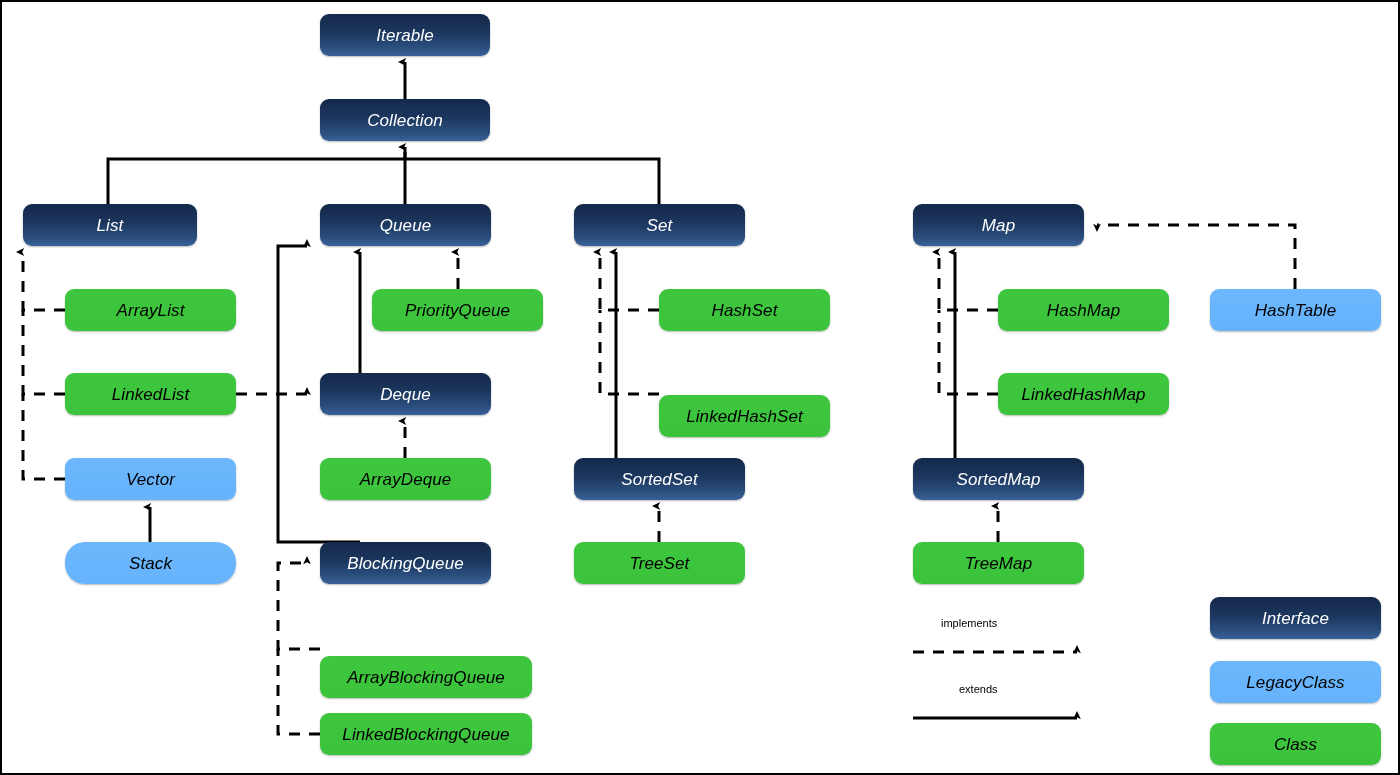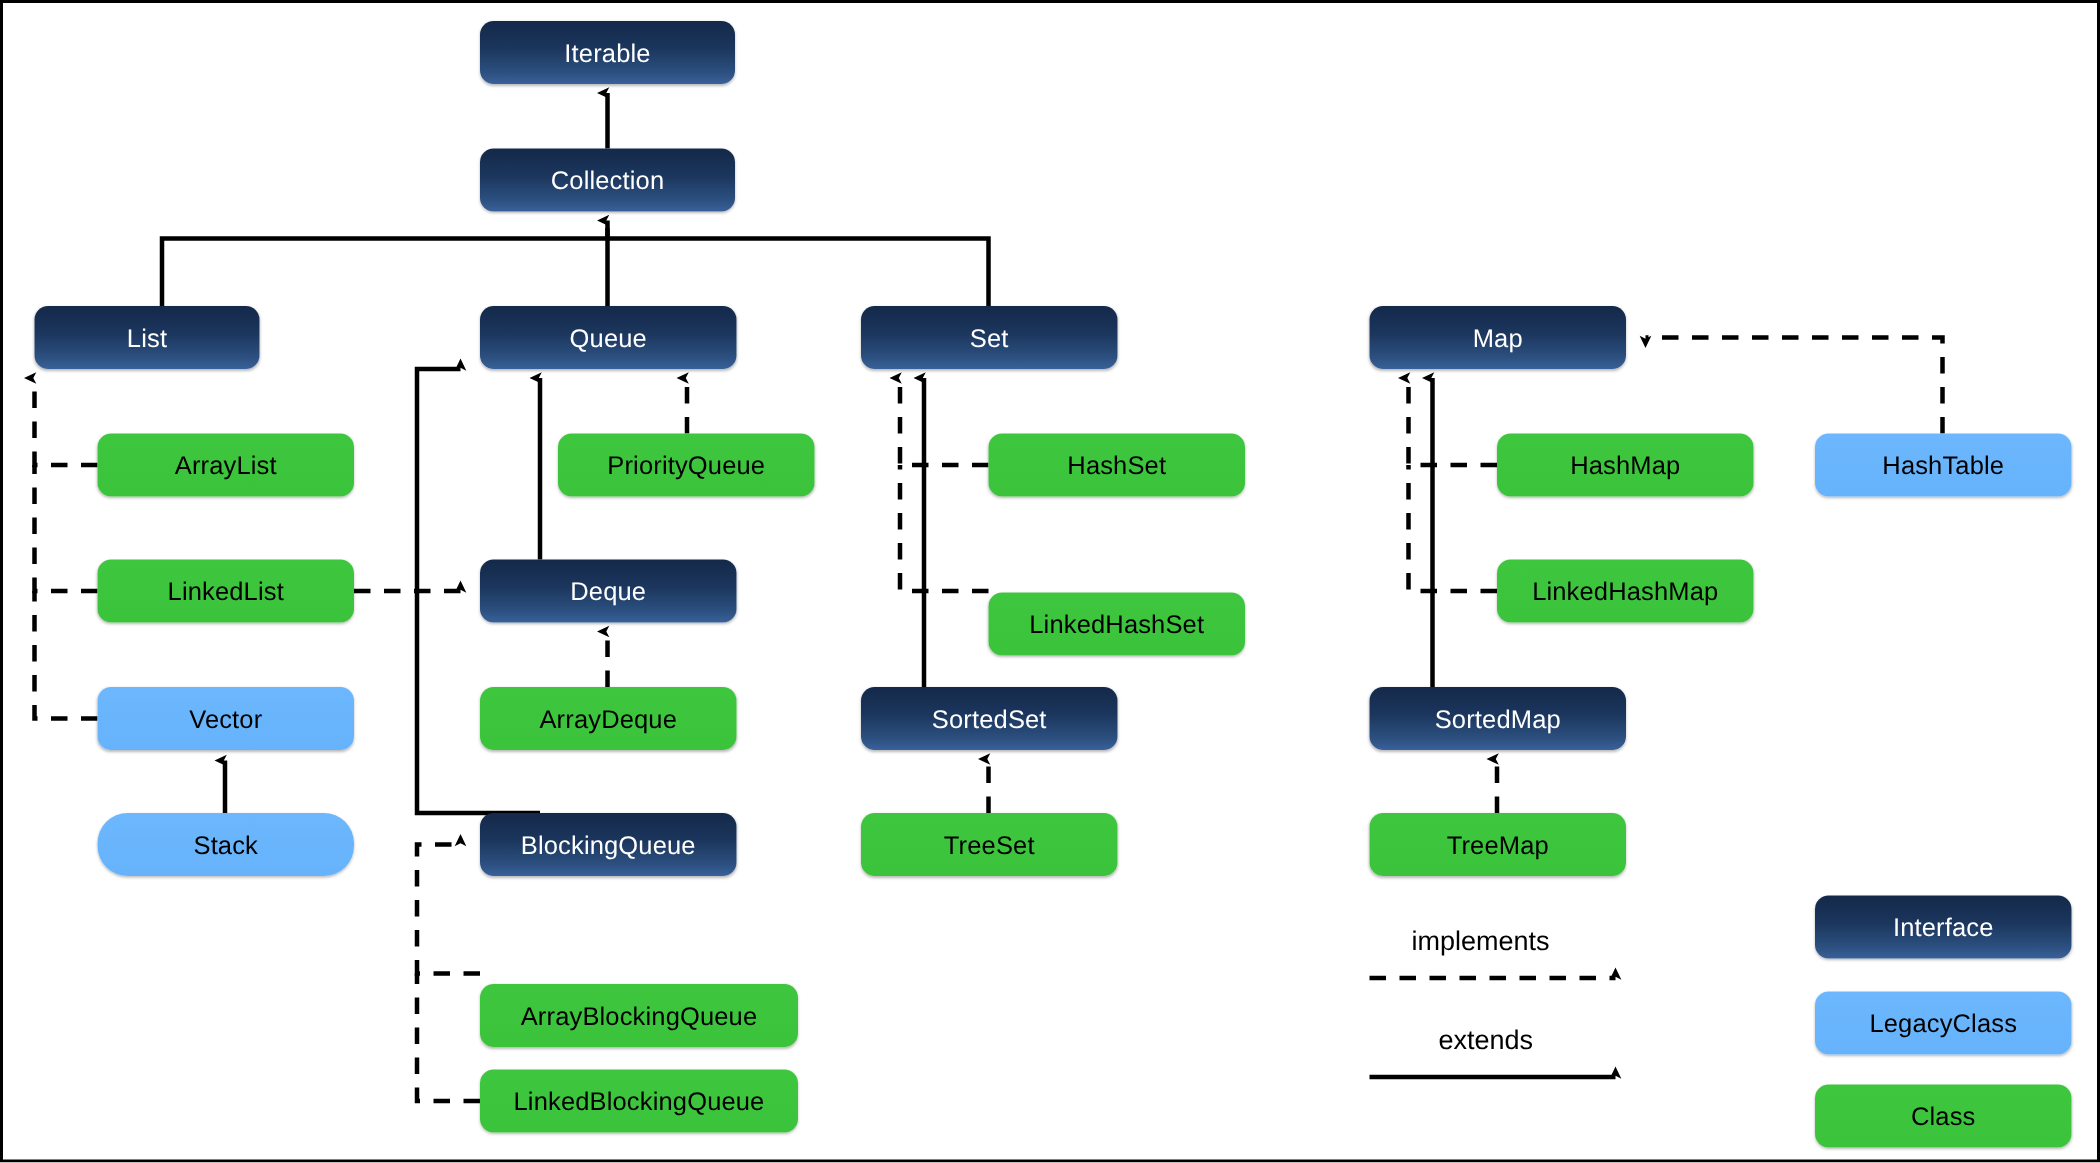--- a/index.html
+++ b/index.html
@@ -32,36 +32,37 @@
     display: flex;
     align-items: center;
     justify-content: center;
     border-radius: 9px;
     font-size: 17px;
     line-height: 1;
     letter-spacing: 0.1px;
     white-space: nowrap;
     box-sizing: border-box;
     box-shadow: 0 1px 2px rgba(0,0,0,0.28);
+    font-style: italic;
   }
   .iface {
     background: linear-gradient(to bottom, #14294a 0%, #1b355c 42%, #2c5080 82%, #39619a 100%);
     color: #ffffff;
   }
   .cls {
     background: linear-gradient(to bottom, #3fc63f 0%, #3cc33c 100%);
     color: #000000;
   }
   .legacy {
     background: linear-gradient(to bottom, #6cb7fd 0%, #66b3fc 100%);
     color: #000000;
   }
   .legend-label {
     position: absolute;
-    font-size: 18px;
+    font-size: 11px;
     color: #000000;
     white-space: nowrap;
   }
 </style>
 </head>
 <body>
 
 <div id="canvas">
 
   <svg id="edges" viewBox="0 0 1400 775">
@@ -125,21 +126,21 @@
     </g>
   </svg>
 
   <div id="nodes">
       <div class="node iface" style="left: 318px; top: 12px; width: 170px; height: 42px;">
         <span>Iterable</span>
       </div>
       <div class="node iface" style="left: 318px; top: 97px; width: 170px; height: 42px;">
         <span>Collection</span>
       </div>
-      <div class="node iface" style="left: 21px; top: 202px; width: 150px; height: 42px;">
+      <div class="node iface" style="left: 21px; top: 202px; width: 174px; height: 42px;">
         <span>List</span>
       </div>
       <div class="node iface" style="left: 318px; top: 202px; width: 171px; height: 42px;">
         <span>Queue</span>
       </div>
       <div class="node iface" style="left: 572px; top: 202px; width: 171px; height: 42px;">
         <span>Set</span>
       </div>
       <div class="node iface" style="left: 911px; top: 202px; width: 171px; height: 42px;">
         <span>Map</span>

